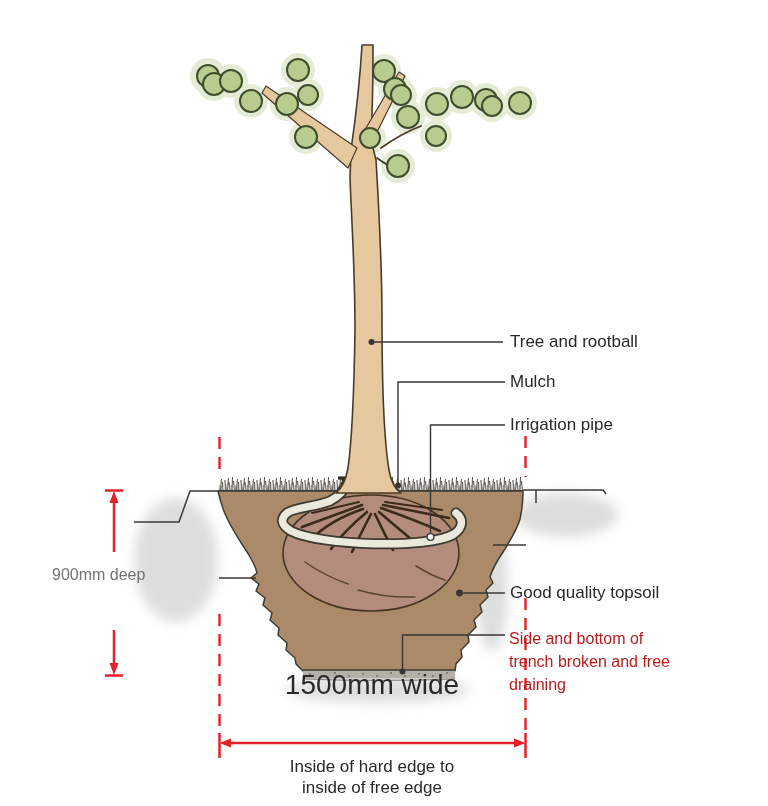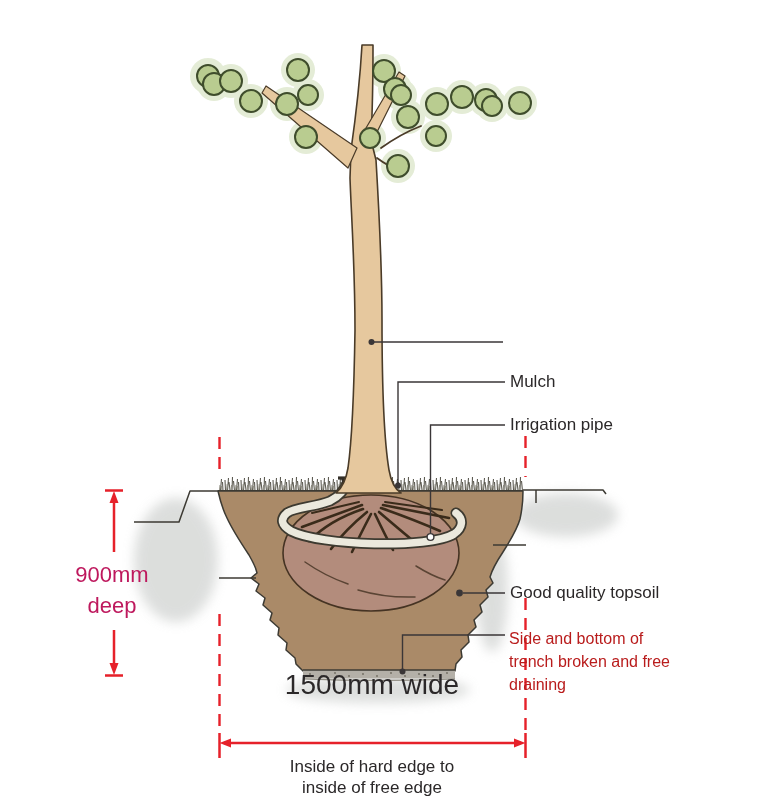--- a/index.html
+++ b/index.html
@@ -3,22 +3,22 @@
 <meta charset="utf-8">
 <style>
   html,body{margin:0;padding:0;background:#fff;}
   .stage{position:relative;width:768px;height:806px;background:#fff;overflow:hidden;
          font-family:"Liberation Sans",sans-serif;}
   .stage svg{position:absolute;left:0;top:0;}
   .lbl{position:absolute;color:#2b2829;font-size:17px;line-height:19.5px;
        white-space:nowrap;transform:translateY(-50%);}
   .lbl-block{position:absolute;color:#b91c1c;font-size:16px;line-height:23px;
        white-space:normal;}
-  .dim-big{position:absolute;color:#be185d;font-size:22px;line-height:31px;
-       text-align:center;font-weight:400;}
+  .dim-big{position:absolute;color:#737373;font-size:16px;line-height:31px;
+       text-align:left;font-weight:400;}
   .dim-wide{position:absolute;color:#2b2829;font-size:28px;line-height:30px;
        text-align:center;}
   .dim-note{position:absolute;color:#2b2829;font-size:17px;line-height:20.5px;
        text-align:center;}
 </style>
 </head>
 <body>
 
 <div class="stage">
 
@@ -194,20 +194,21 @@
     <g fill="#3a3637" stroke="none">
       <circle cx="371.5" cy="342" r="3"></circle>
       <circle cx="398" cy="485.5" r="3"></circle>
       <circle cx="459.5" cy="593" r="3.4"></circle>
       <circle cx="402.5" cy="671.5" r="3"></circle>
     </g>
     <circle cx="430.5" cy="537" r="3.4" fill="#ffffff" stroke="#3a3637" stroke-width="1.4"></circle>
   </g>
 </svg>
 
+  <div class="lbl" style="left:510px;top:342px;">Tree and rootball</div>
 
   <div class="lbl" style="left:510px;top:382px;">Mulch</div>
 
   <div class="lbl" style="left:510px;top:425px;">Irrigation pipe</div>
 
   <div class="lbl" style="left:510px;top:593px;">Good quality topsoil</div>
 
   <div class="lbl-block" style="left:509px;top:627px;width:182px;">Side and bottom of trench broken and free draining</div>
 
   <div class="dim-big" style="left:52px;top:559px;width:120px;">900mm deep</div>

